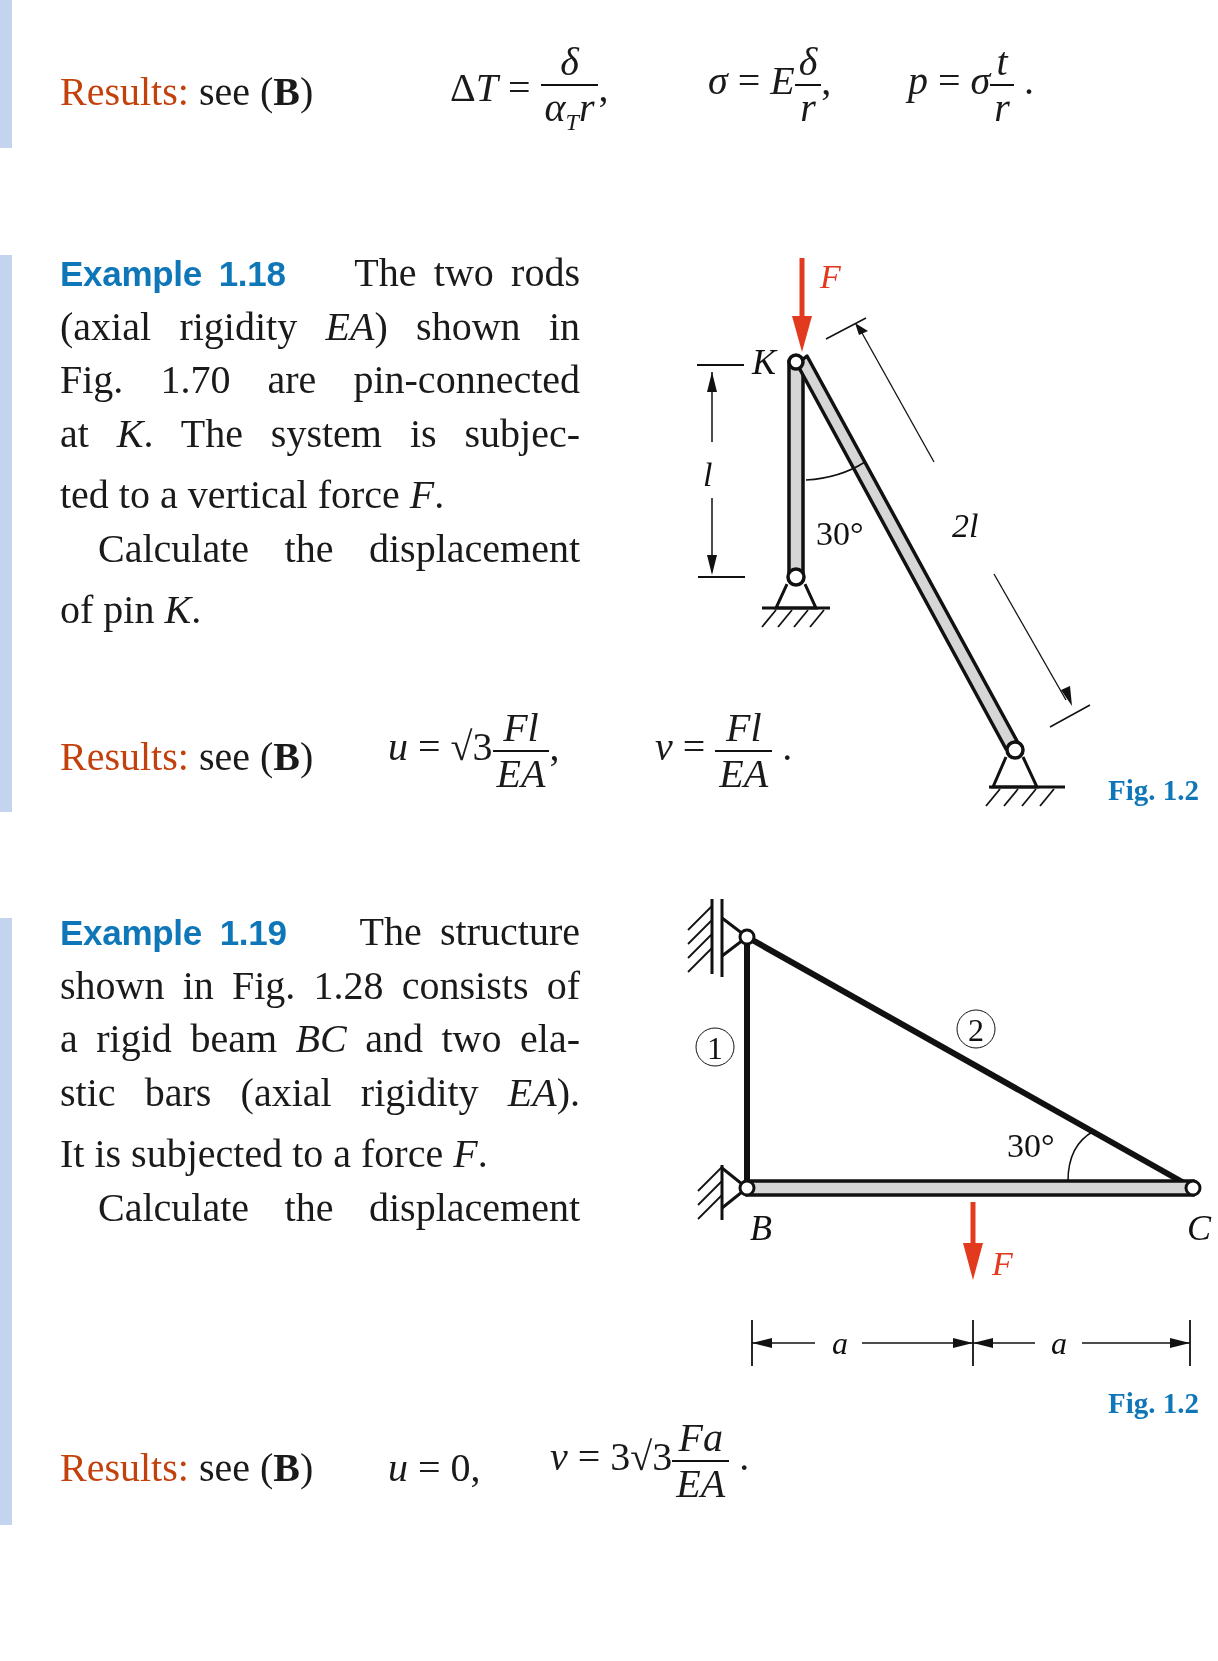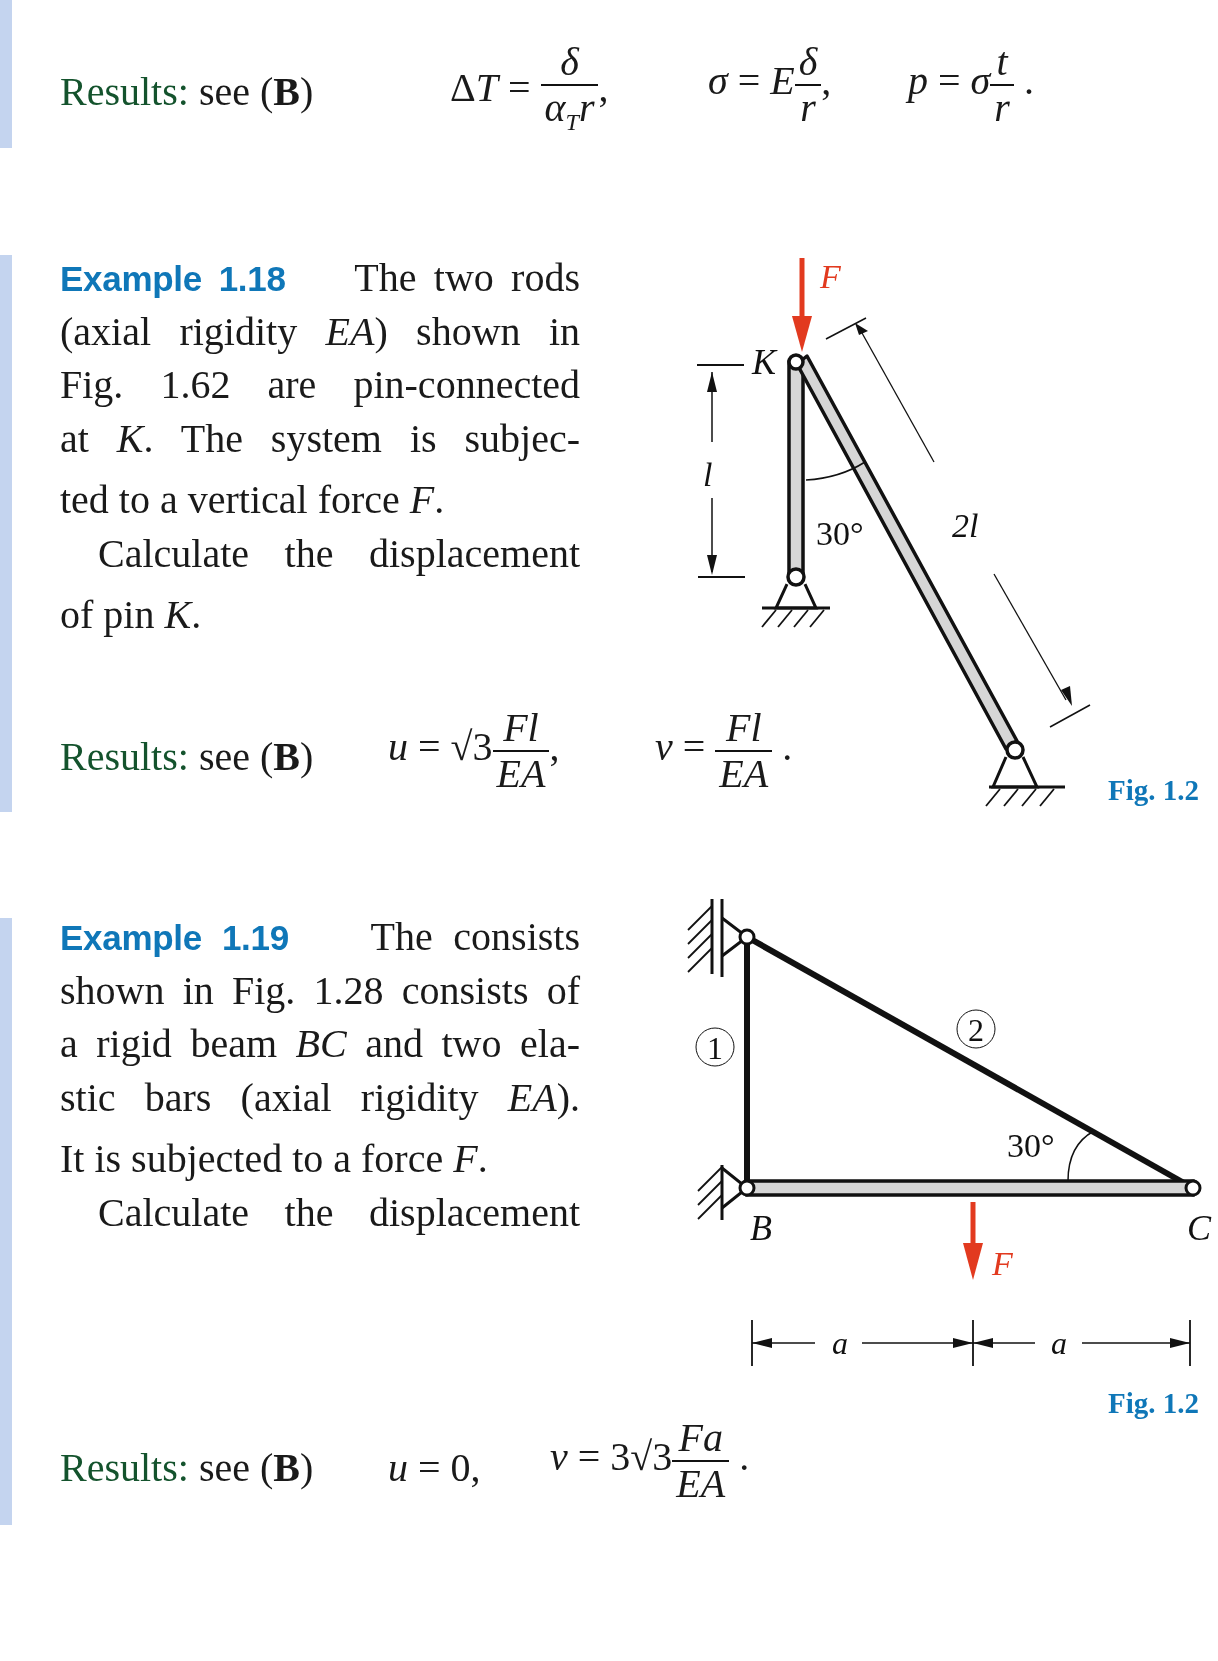--- a/index.html
+++ b/index.html
@@ -1,22 +1,22 @@
 <!DOCTYPE html>
 <html><head>
 <meta charset="utf-8">
 <style>
   html, body { margin:0; padding:0; background:#ffffff; }
   body { width:1218px; height:1661px; position:relative; overflow:hidden;
          font-family:"Liberation Serif", "DejaVu Serif", serif; color:#1a1a1a; }
   .bar { position:absolute; left:0; width:12px; background:#c4d4ef; }
   .abs { position:absolute; white-space:nowrap; }
-  .blue { color:#14532d; }
+  .blue { color:#c2410c; }
   .heading { font-family:"Liberation Sans","DejaVu Sans",sans-serif; font-weight:bold; color:#0f77b8; font-size:35px; letter-spacing:-0.3px; }
-  .para { position:absolute; left:60px; width:520px; font-size:40px; line-height:63px; text-align:justify; }
+  .para { position:absolute; left:60px; width:520px; font-size:40px; line-height:53px; text-align:justify; }
   .para .line { display:block; height:53.5px; white-space:nowrap; text-align-last:justify; }
   .para .line.last { text-align-last:left;margin-top:8px; }
   .para .indent { padding-left:38px; }
   i, .it { font-style:italic; }
   b { font-weight:bold; }
   .results { font-size:40px; }
   .math { font-size:40px; font-style:italic; }
   .frac { display:inline-block; vertical-align:middle; text-align:center; }
   .frac .num, .frac .den { display:block; padding:0 4px; line-height:44px; }
   .frac .num { border-bottom:2px solid #111; }
@@ -42,21 +42,21 @@
 <div class="abs math" style="left:708px;top:40px;">
   <span>σ</span><span style="font-style:normal"> = </span><span>E</span><span class="frac"><span class="num">δ</span><span class="den">r</span></span><span style="font-style:normal">,</span>
 </div>
 <div class="abs math" style="left:908px;top:40px;">
   <span>p</span><span style="font-style:normal"> = </span><span>σ</span><span class="frac"><span class="num">t</span><span class="den">r</span></span><span style="font-style:normal"> .</span>
 </div>
 
 <div class="para" style="top:246px;">
   <span class="line"><span class="heading">Example 1.18</span>&nbsp;&nbsp;&nbsp; <span>The two rods</span></span>
   <span class="line">(axial rigidity <i>EA</i>) shown in</span>
-  <span class="line">Fig. 1.62 are pin-connected</span>
+  <span class="line">Fig. 1.70 are pin-connected</span>
   <span class="line">at <i>K</i>. The system is subjec-</span>
   <span class="line last">ted to a vertical force <i>F</i>.</span>
   <span class="line indent">Calculate the displacement</span>
   <span class="line last">of pin <i>K</i>.</span>
 </div>
 
 <div class="abs results" style="left:60px;top:733px;">
   <span class="blue">Results:</span>
   <span>see</span>
   (<b>B</b>)
@@ -115,21 +115,21 @@
   <polyline points="1006,757 993,787 1037,787 1023,757" fill="none" stroke="#111" stroke-width="3"></polyline>
   <line x1="989" y1="787" x2="1065" y2="787" stroke="#111" stroke-width="3"></line>
   <line x1="1000" y1="789" x2="986" y2="806" stroke="#111" stroke-width="1.8"></line>
   <line x1="1018" y1="789" x2="1004" y2="806" stroke="#111" stroke-width="1.8"></line>
   <line x1="1036" y1="789" x2="1022" y2="806" stroke="#111" stroke-width="1.8"></line>
   <line x1="1054" y1="789" x2="1040" y2="806" stroke="#111" stroke-width="1.8"></line>
 </svg>
 <div class="abs figlabel" style="left:1108px;top:774px;">Fig. 1.2</div>
 
 <div class="para" style="top:905px;">
-  <span class="line"><span class="heading">Example 1.19</span>&nbsp;&nbsp;&nbsp; <span>The consists</span></span>
+  <span class="line"><span class="heading">Example 1.19</span>&nbsp;&nbsp;&nbsp; <span>The structure</span></span>
   <span class="line">shown in Fig. 1.28 consists of</span>
   <span class="line">a rigid beam <i>BC</i> and two ela-</span>
   <span class="line">stic bars (axial rigidity <i>EA</i>).</span>
   <span class="line last">It is subjected to a force <i>F</i>.</span>
   <span class="line indent">Calculate the displacement</span>
 </div>
 
 <div class="abs results" style="left:60px;top:1444px;">
   <span class="blue">Results:</span>
   <span>see</span>

